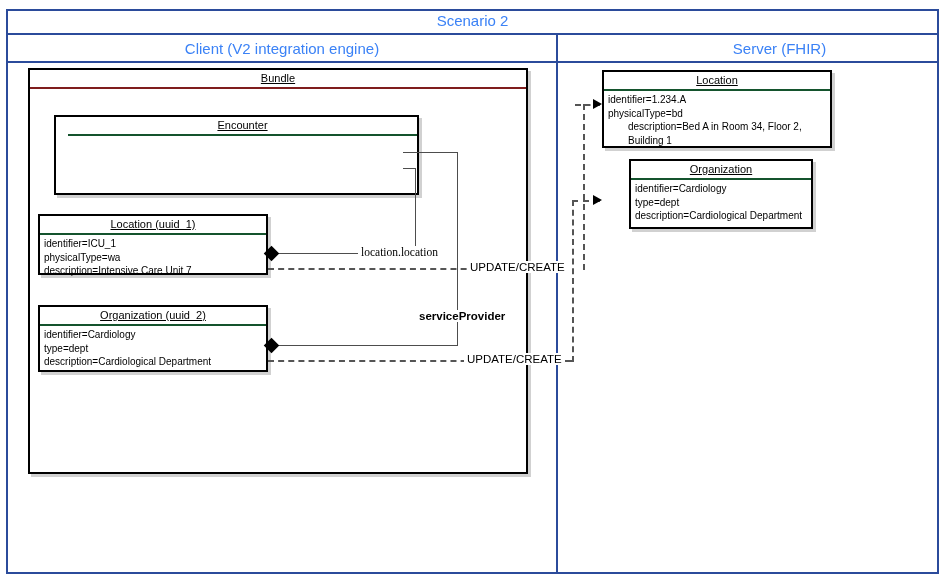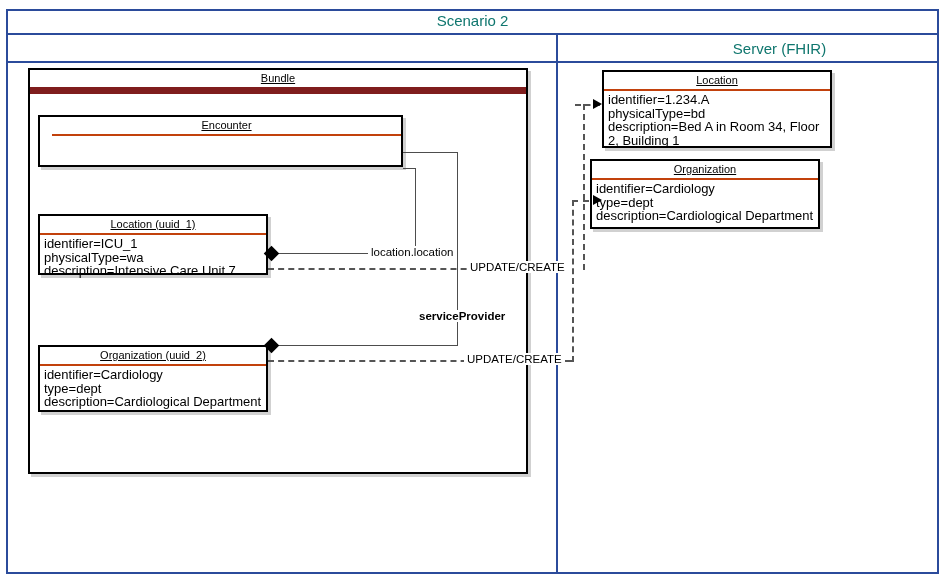--- a/index.html
+++ b/index.html
@@ -48,68 +48,68 @@
   }
   #panel-title-rule {
     position: absolute;
     left: 6px; top: 61px;
     width: 933px; height: 0;
     border-top: 2px solid #2b4b9b;
   }
 
   .frame-title {
     position: absolute;
-    color: #0f766e;
+    color: #3b82f6;
     font-size: 15px;
     text-align: center;
     white-space: nowrap;
   }
   #scenario-title { left: 6px; top: 12px; width: 933px; }
   #client-title   { left: 8px;  top: 40px; width: 548px; }
   #server-title   { left: 590px; top: 40px; width: 379px; }
 
   
   .uml-box {
     position: absolute;
     background: #ffffff;
     border: 2px solid #000000;
     box-shadow: 3px 3px 0 0 rgba(0,0,0,0.18);
   }
   .uml-header {
     text-align: center;
     font-size: 11px;
     color: #000;
     padding: 2px 4px 3px 4px;
-    border-bottom: 2px solid #c2410c;
+    border-bottom: 2px solid #14532d;
     white-space: nowrap;
     overflow: hidden;
   }
   .uml-header span { text-decoration: underline; }
   .uml-body {
     padding: 2px 3px 3px 4px;
-    font-size: 13px;
+    font-size: 10px;
     line-height: 13.5px;
     color: #000;
   }
   .uml-body div { white-space: nowrap; }
-  .uml-body div.wrap { white-space: normal; }
+  .uml-body div.wrap { white-space: normal; margin-left: 20px; }
 
   
   #bundle-box {
     left: 28px; top: 68px;
     width: 500px; height: 406px;
   }
-  #bundle-box > .uml-header { border-bottom: 7px solid #7f1d1d; }
-
-  #encounter-box { left: 38px; top: 115px; width: 365px; height: 52px; padding-left: 12px; }
+  #bundle-box > .uml-header { border-bottom: 2px solid #7f1d1d; }
+
+  #encounter-box { left: 54px; top: 115px; width: 365px; height: 80px; padding-left: 12px; }
   #location-uuid1-box { left: 38px; top: 214px; width: 230px; height: 61px; }
-  #organization-uuid2-box { left: 38px; top: 305px; width: 230px; height: 67px; margin-top: 40px; }
+  #organization-uuid2-box { left: 38px; top: 305px; width: 230px; height: 67px; }
 
   #server-location-box { left: 602px; top: 70px; width: 230px; height: 78px; }
-  #server-organization-box { left: 590px; top: 159px; width: 230px; height: 70px; }
+  #server-organization-box { left: 629px; top: 159px; width: 184px; height: 70px; }
 
   
   .hline {
     position: absolute;
     height: 0;
     border-top: 1.4px solid #4d4d4d;
   }
   .vline {
     position: absolute;
     width: 0;
@@ -152,20 +152,21 @@
 
 <div id="canvas">
 
   <div class="frame" id="outer-frame"></div>
   <div class="frame" id="title-bar"></div>
   <div id="title-bar-rule"></div>
   <div id="panel-title-rule"></div>
   <div id="panel-divider"></div>
 
   <div class="frame-title" id="scenario-title">Scenario 2</div>
+  <div class="frame-title" id="client-title">Client (V2 integration engine)</div>
   <div class="frame-title" id="server-title">Server (FHIR)</div>
 
   <div class="uml-box" id="bundle-box">
     <div class="uml-header">
       <span>Bundle</span>
     </div>
   </div>
 
   <div class="uml-box" id="encounter-box">
     <div class="uml-header">
@@ -216,21 +217,21 @@
       <div>identifier=Cardiology</div>
       <div>type=dept</div>
       <div>description=Cardiological Department</div>
     </div>
   </div>
 
   <div class="hline" style="left:403px; top:168px; width:13px;"></div>
   <div class="vline" style="left:415px; top:168px; height:86px;"></div>
   <div class="hline" style="left:272px; top:253px; width:144px;"></div>
   <div class="diamond" style="left:266px; top:248px;"></div>
-  <div class="edge-label" style="left:368px; top:246px;">location.location</div>
+  <div class="edge-label" style="left:358px; top:246px;font-family:Liberation Serif, serif;">location.location</div>
 
   <div class="hline" style="left:403px; top:152px; width:55px;"></div>
   <div class="vline" style="left:457px; top:152px; height:194px;"></div>
   <div class="hline" style="left:272px; top:345px; width:186px;"></div>
   <div class="diamond" style="left:266px; top:340px;"></div>
   <div class="edge-label" style="left:416px; top:310px;font-weight:bold;">serviceProvider</div>
 
   <div class="hdash" style="left:268px; top:268px; width:300px;"></div>
   <div class="vdash" style="left:583px; top:104px; height:166px;"></div>
   <div class="hdash" style="left:575px; top:104px; width:25px;"></div>

